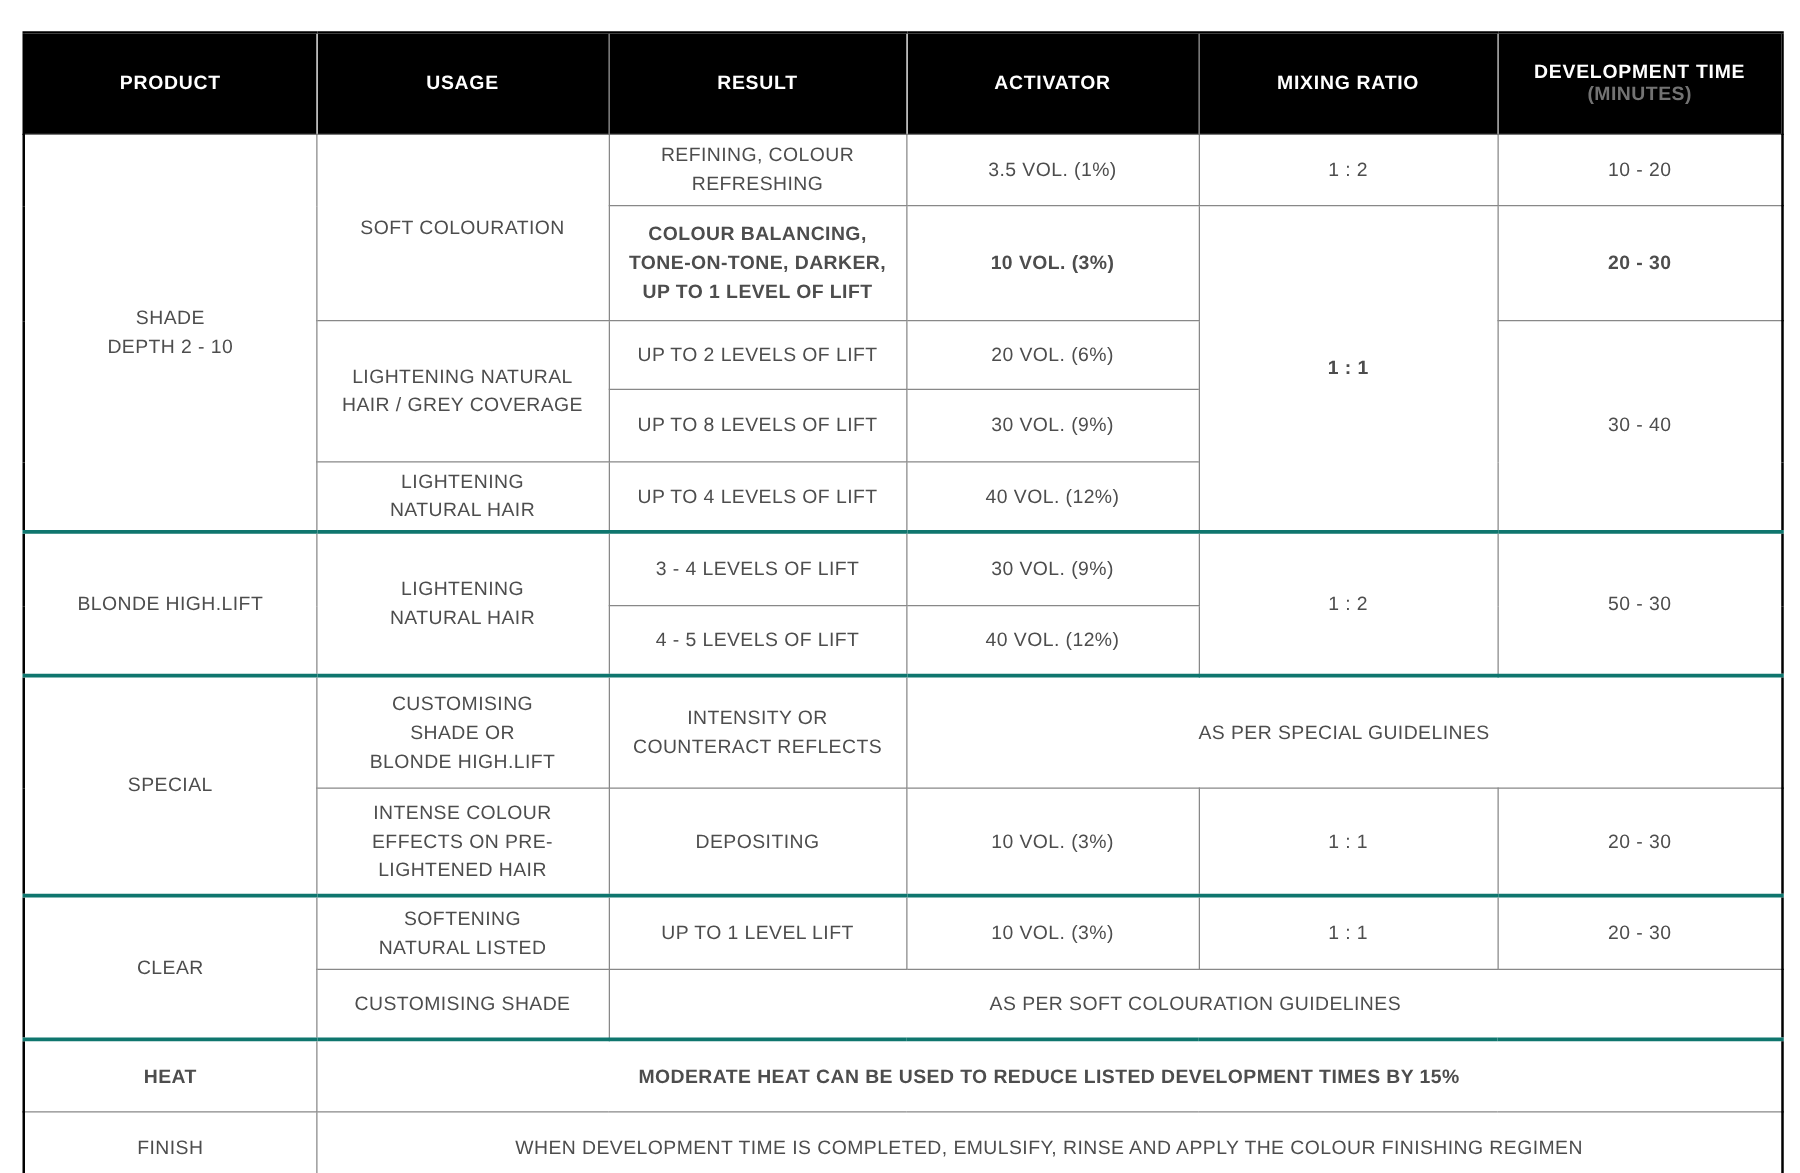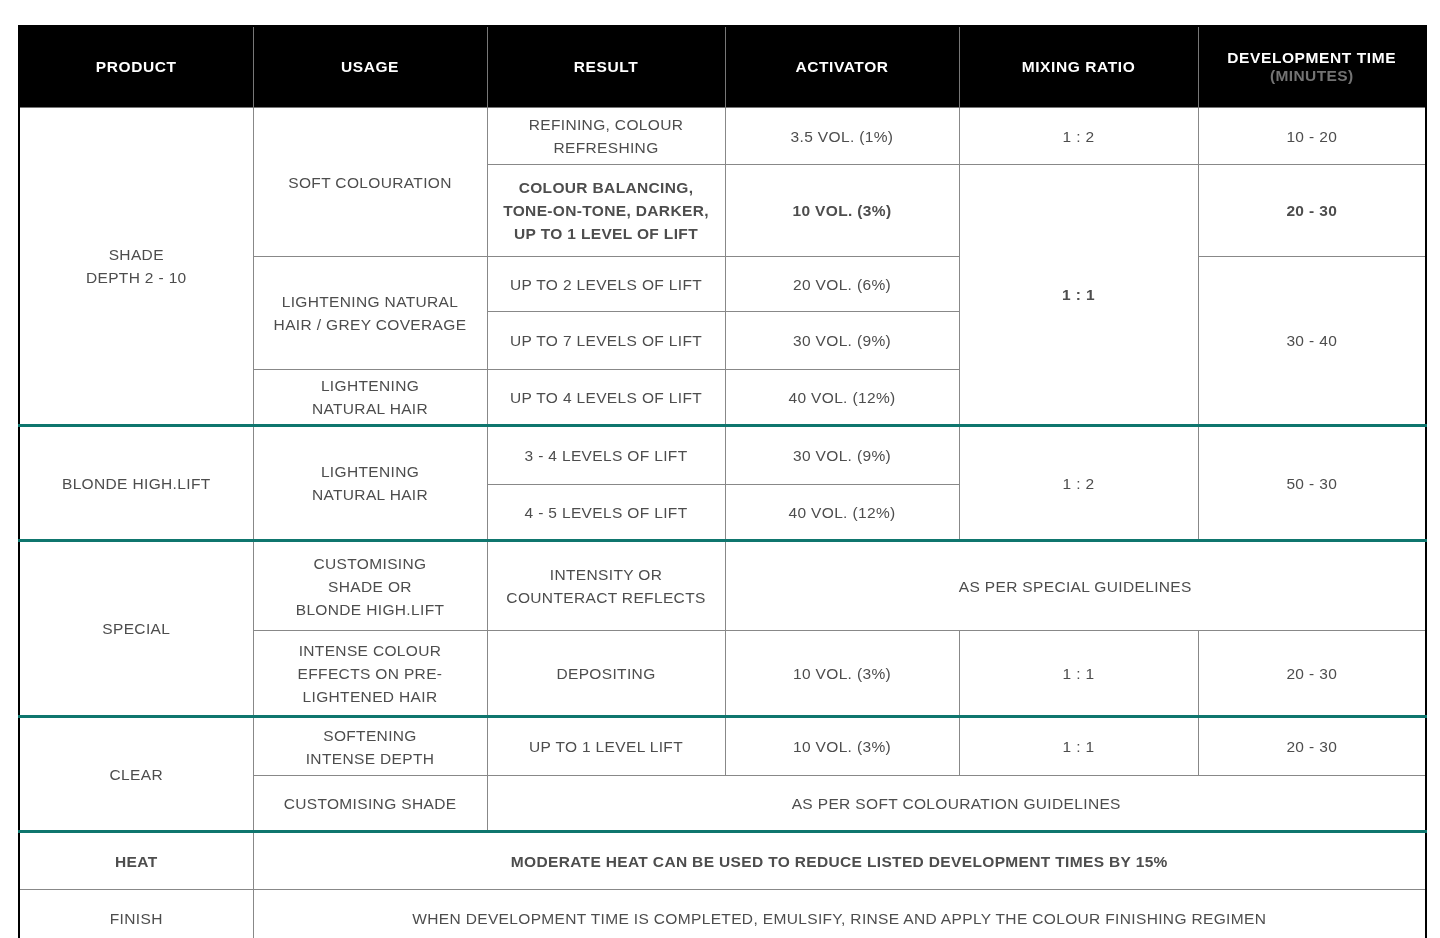--- a/index.html
+++ b/index.html
@@ -111,21 +111,21 @@
       <td>20 - 30</td>
     </tr>
     <tr class="r3">
       <td rowspan="2">LIGHTENING NATURAL
 HAIR / GREY COVERAGE</td>
       <td>UP TO 2 LEVELS OF LIFT</td>
       <td>20 VOL. (6%)</td>
       <td rowspan="3">30 - 40</td>
     </tr>
     <tr class="r4">
-      <td>UP TO 7 LEVELS OF LIFT</td>
+      <td>UP TO 8 LEVELS OF LIFT</td>
       <td>30 VOL. (9%)</td>
     </tr>
     <tr class="r5">
       <td>LIGHTENING
 NATURAL HAIR</td>
       <td>UP TO 4 LEVELS OF LIFT</td>
       <td>40 VOL. (12%)</td>
     </tr>
 
     <tr class="r6 group-start">
@@ -157,21 +157,21 @@
 LIGHTENED HAIR</td>
       <td>DEPOSITING</td>
       <td>10 VOL. (3%)</td>
       <td>1 : 1</td>
       <td>20 - 30</td>
     </tr>
 
     <tr class="r10 group-start">
       <td rowspan="2">CLEAR</td>
       <td>SOFTENING
-INTENSE DEPTH</td>
+NATURAL LISTED</td>
       <td>UP TO 1 LEVEL LIFT</td>
       <td>10 VOL. (3%)</td>
       <td>1 : 1</td>
       <td>20 - 30</td>
     </tr>
     <tr class="r11">
       <td>CUSTOMISING SHADE</td>
       <td colspan="4">AS PER SOFT COLOURATION GUIDELINES</td>
     </tr>
 

